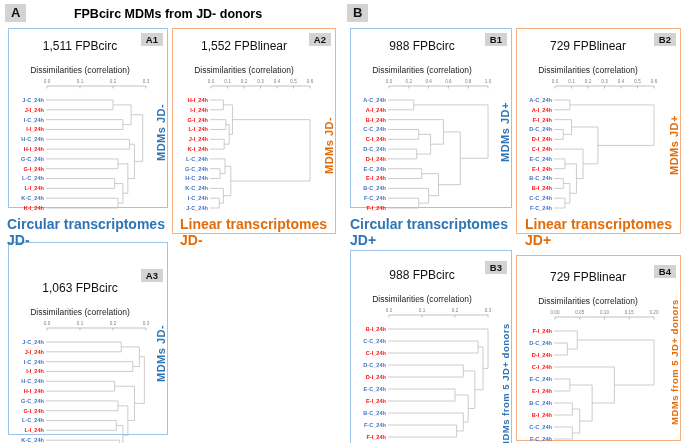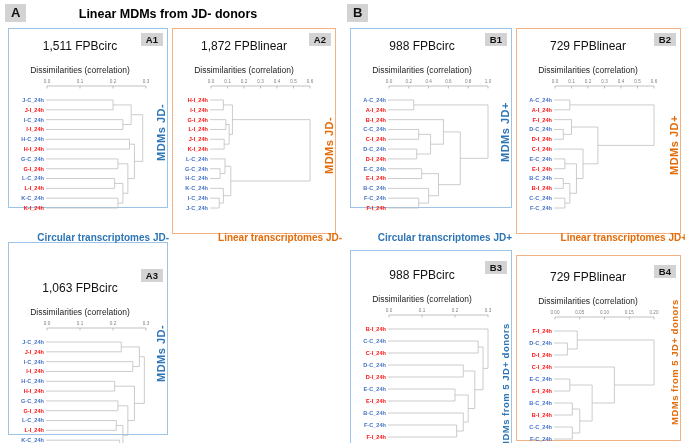--- a/index.html
+++ b/index.html
@@ -27,33 +27,33 @@
   .ptitle{margin-top:10px;width:142px;text-align:center;font-weight:normal;
        font-size:12px;color:var(--title-text,#111);}
   #pan-a3 .ptitle{margin-top:38px;} #pan-b3 .ptitle{margin-top:17px;}
   #pan-b4 .ptitle{margin-top:14px;}
   .psub{margin-top:12px;width:142px;text-align:center;font-size:8.5px;color:#222;}
   .dendro{display:block;width:140px;height:140px;margin-top:1px;margin-left:2px;}
   .dendro text{font-family:"Liberation Sans",sans-serif;}
   .side{position:absolute;right:0px;top:34px;bottom:5px;writing-mode:vertical-rl;
        transform:rotate(180deg);display:flex;align-items:center;justify-content:center;
        font-weight:bold;font-size:11px;letter-spacing:0.5px;}
-  .caption{position:absolute;top:232px;width:162px;text-align:right;
-       font-weight:bold;font-size:10px;}
+  .caption{position:absolute;top:216px;width:162px;text-align:left;
+       font-weight:bold;font-size:14px;}
   #cap-a1{left:7px;} #cap-a2{left:172px;} #cap-b1{left:350px;} #cap-b2{left:517px;}
   .cap-blue{color:var(--accent-blue,#2e75b6);}
   .cap-orange{color:var(--accent-orange,#e36c09);margin-left:8px;}
 </style>
 </head>
 <body>
 
 <div class="fig">
 
   <div class="sec-tag" id="sec-a-tag">A</div>
-  <div class="sec-title" id="sec-a-title">Linear MDMs from JD- donors</div>
+  <div class="sec-title" id="sec-a-title">FPBcirc MDMs from JD- donors</div>
   <div class="sec-tag" id="sec-b-tag">B</div>
 
   <div class="panel blue" id="pan-a1">
     <span class="ptag">A1</span>
     <div class="ptitle">1,511 FPBcirc</div>
     <div class="psub">Dissimilarities (correlation)</div>
     <svg class="dendro" viewBox="0 0 140 140">
         <line x1="36" y1="10" x2="135" y2="10" stroke="#999999" stroke-width="0.6"></line>
         <line x1="36" y1="10" x2="36" y2="12.5" stroke="#999999" stroke-width="0.6"></line>
         <text x="36" y="7" text-anchor="middle" font-size="4.6" fill="#808080">0.0</text>
@@ -107,21 +107,21 @@
         <line x1="123.45" y1="68.18181818181819" x2="123.45" y2="102.54545454545455" stroke="#bfbfbf" stroke-width="0.8"></line>
         <line x1="120.15" y1="38.72727272727273" x2="131.7" y2="38.72727272727273" stroke="#bfbfbf" stroke-width="0.8"></line>
         <line x1="123.45" y1="85.36363636363637" x2="131.7" y2="85.36363636363637" stroke="#bfbfbf" stroke-width="0.8"></line>
         <line x1="131.7" y1="38.72727272727273" x2="131.7" y2="85.36363636363637" stroke="#bfbfbf" stroke-width="0.8"></line>
       </svg>
     <div class="side" style="color: rgb(46, 117, 182);">MDMs JD-</div>
   </div>
 
   <div class="panel orange" id="pan-a2">
     <span class="ptag">A2</span>
-    <div class="ptitle">1,872 FPBlinear</div>
+    <div class="ptitle">1,552 FPBlinear</div>
     <div class="psub">Dissimilarities (correlation)</div>
     <svg class="dendro" viewBox="0 0 140 140">
         <line x1="36" y1="10" x2="135" y2="10" stroke="#999999" stroke-width="0.6"></line>
         <line x1="36" y1="10" x2="36" y2="12.5" stroke="#999999" stroke-width="0.6"></line>
         <text x="36" y="7" text-anchor="middle" font-size="4.6" fill="#808080">0.0</text>
         <line x1="52.5" y1="10" x2="52.5" y2="12.5" stroke="#999999" stroke-width="0.6"></line>
         <text x="52.5" y="7" text-anchor="middle" font-size="4.6" fill="#808080">0.1</text>
         <line x1="69" y1="10" x2="69" y2="12.5" stroke="#999999" stroke-width="0.6"></line>
         <text x="69" y="7" text-anchor="middle" font-size="4.6" fill="#808080">0.2</text>
         <line x1="85.5" y1="10" x2="85.5" y2="12.5" stroke="#999999" stroke-width="0.6"></line>

